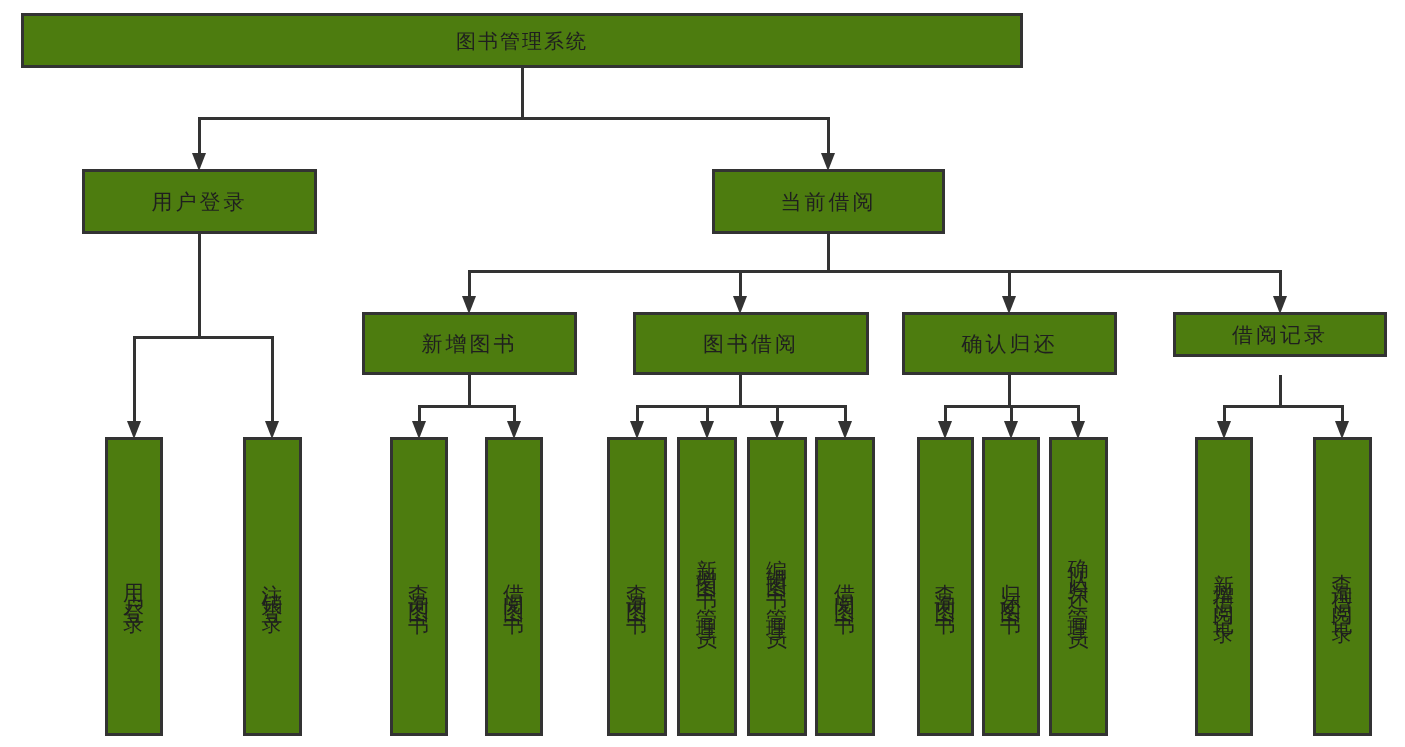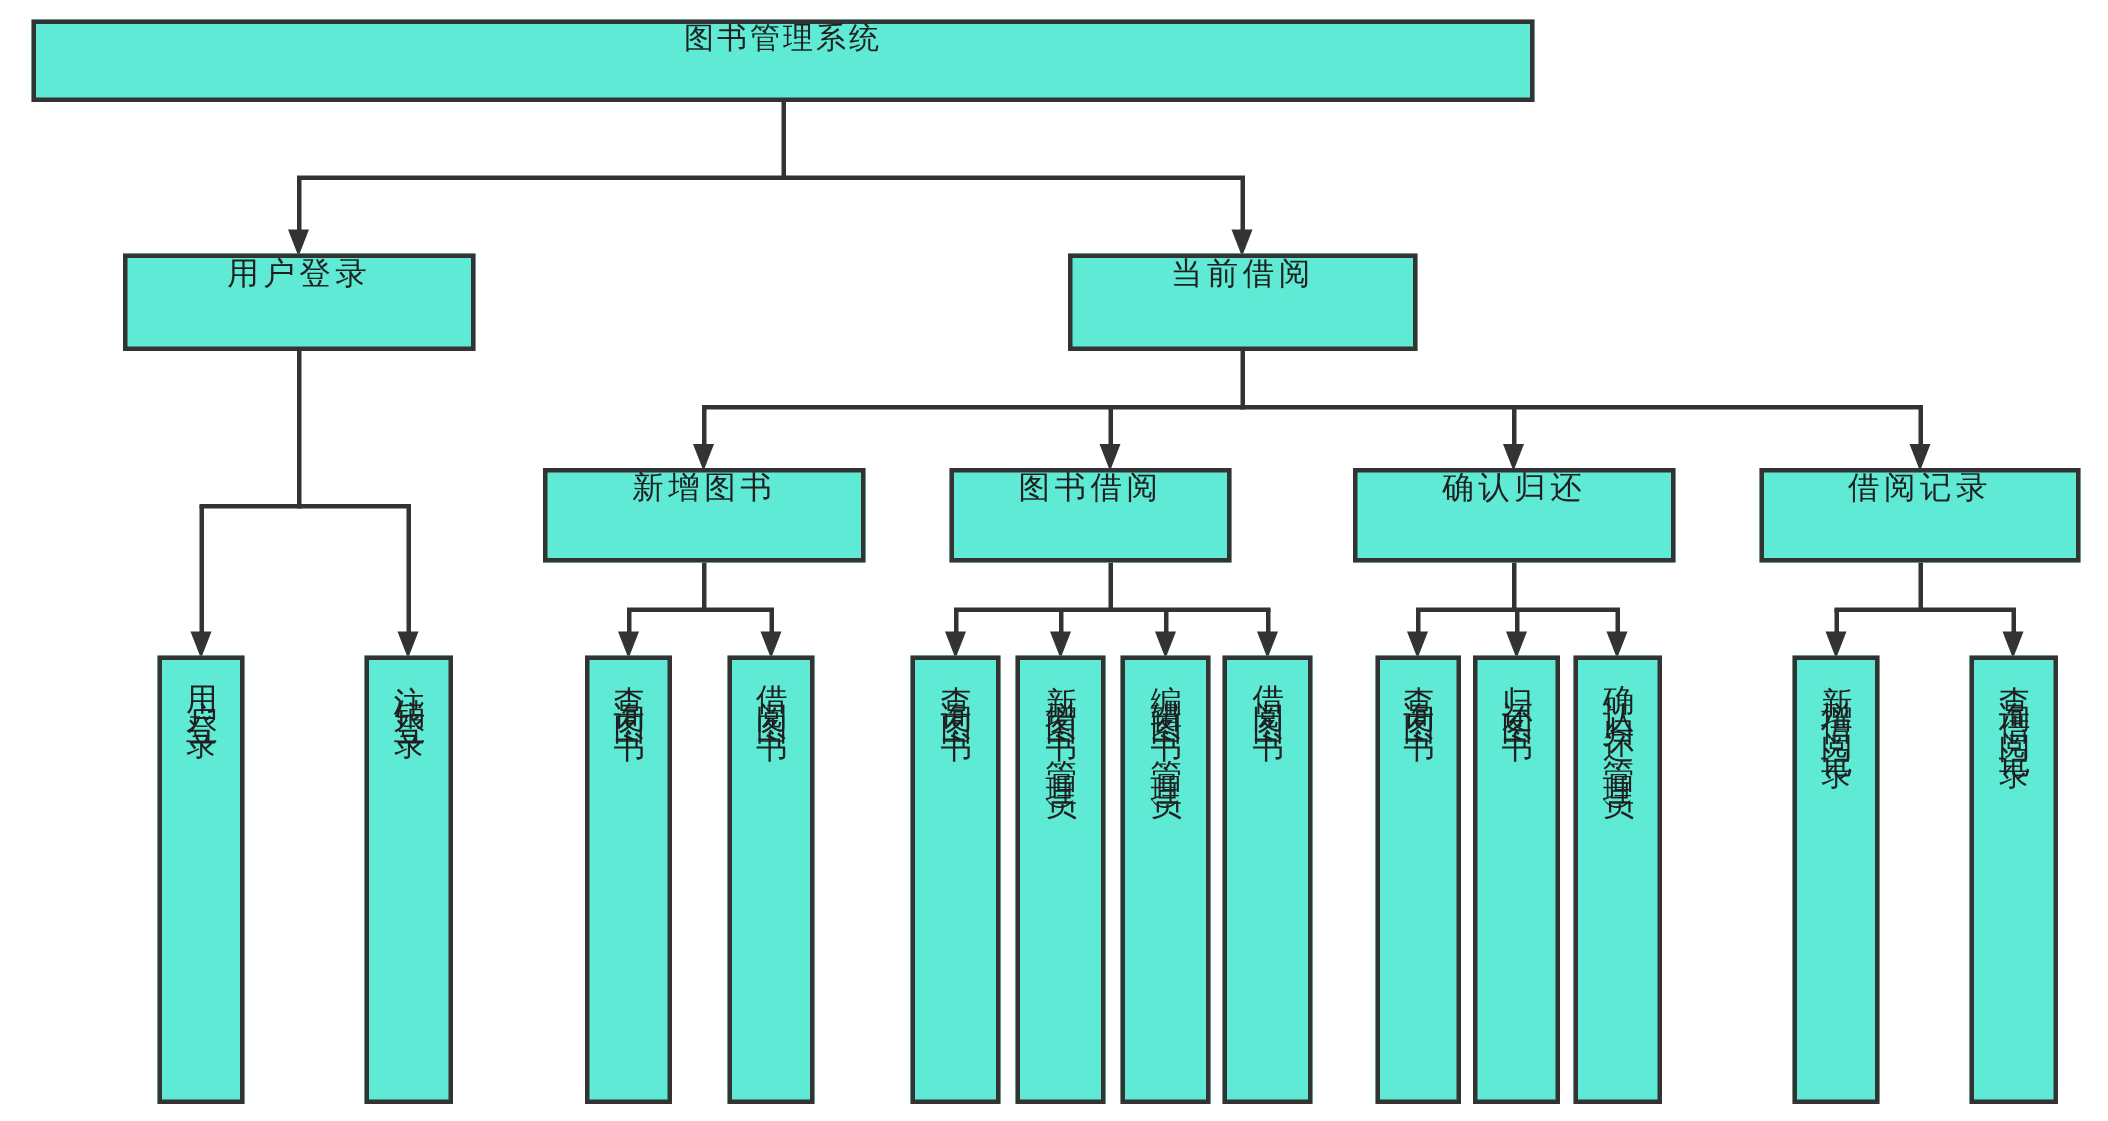--- a/index.html
+++ b/index.html
@@ -7,24 +7,24 @@
     position: relative;
     width: 1405px;
     height: 747px;
     background: #ffffff;
     overflow: hidden;
     font-family: "Liberation Sans", "DejaVu Sans", sans-serif;
   }
   .node {
     position: absolute;
     box-sizing: border-box;
-    background: #5eead4;
+    background: #4d7c0f;
     border: 3px solid #7f1d1d;
     display: flex;
-    align-items: flex-start;
+    align-items: center;
     justify-content: center;
     z-index: 2;
   }
   .node-label {
     color: #1f1f1f;
     font-size: 21px;
     letter-spacing: 3px;
     white-space: nowrap;
     line-height: 1;
   }
@@ -71,27 +71,27 @@
     </div>
     <div class="node" style="left: 82px; top: 169px; width: 235px; height: 65px; border-color: rgb(51, 51, 51);">
       <span class="node-label" style="color: rgb(31, 31, 31);">用户登录</span>
     </div>
     <div class="node" style="left: 712px; top: 169px; width: 233px; height: 65px; border-color: rgb(51, 51, 51);">
       <span class="node-label" style="color: rgb(31, 31, 31);">当前借阅</span>
     </div>
     <div class="node" style="left: 362px; top: 312px; width: 215px; height: 63px; border-color: rgb(51, 51, 51);">
       <span class="node-label" style="color: rgb(31, 31, 31);">新增图书</span>
     </div>
-    <div class="node" style="left: 633px; top: 312px; width: 188px; height: 63px; border-color: rgb(51, 51, 51);">
+    <div class="node" style="left: 633px; top: 312px; width: 236px; height: 63px; border-color: rgb(51, 51, 51);">
       <span class="node-label" style="color: rgb(31, 31, 31);">图书借阅</span>
     </div>
     <div class="node" style="left: 902px; top: 312px; width: 215px; height: 63px; border-color: rgb(51, 51, 51);">
       <span class="node-label" style="color: rgb(31, 31, 31);">确认归还</span>
     </div>
-    <div class="node" style="left: 1173px; top: 312px; width: 214px; height: 63px; border-color: rgb(51, 51, 51);">
+    <div class="node" style="left: 1173px; top: 312px; width: 214px; height: 45px; border-color: rgb(51, 51, 51);">
       <span class="node-label" style="color: rgb(31, 31, 31);">借阅记录</span>
     </div>
     <div class="node vert" style="left: 105px; top: 437px; width: 58px; height: 299px; border-color: rgb(51, 51, 51);">
       <span class="node-label" style="color: rgb(31, 31, 31);">用户登录</span>
     </div>
     <div class="node vert" style="left: 243px; top: 437px; width: 59px; height: 299px; border-color: rgb(51, 51, 51);">
       <span class="node-label" style="color: rgb(31, 31, 31);">注销登录</span>
     </div>
     <div class="node vert" style="left: 390px; top: 437px; width: 58px; height: 299px; border-color: rgb(51, 51, 51);">
       <span class="node-label" style="color: rgb(31, 31, 31);">查询图书</span>

